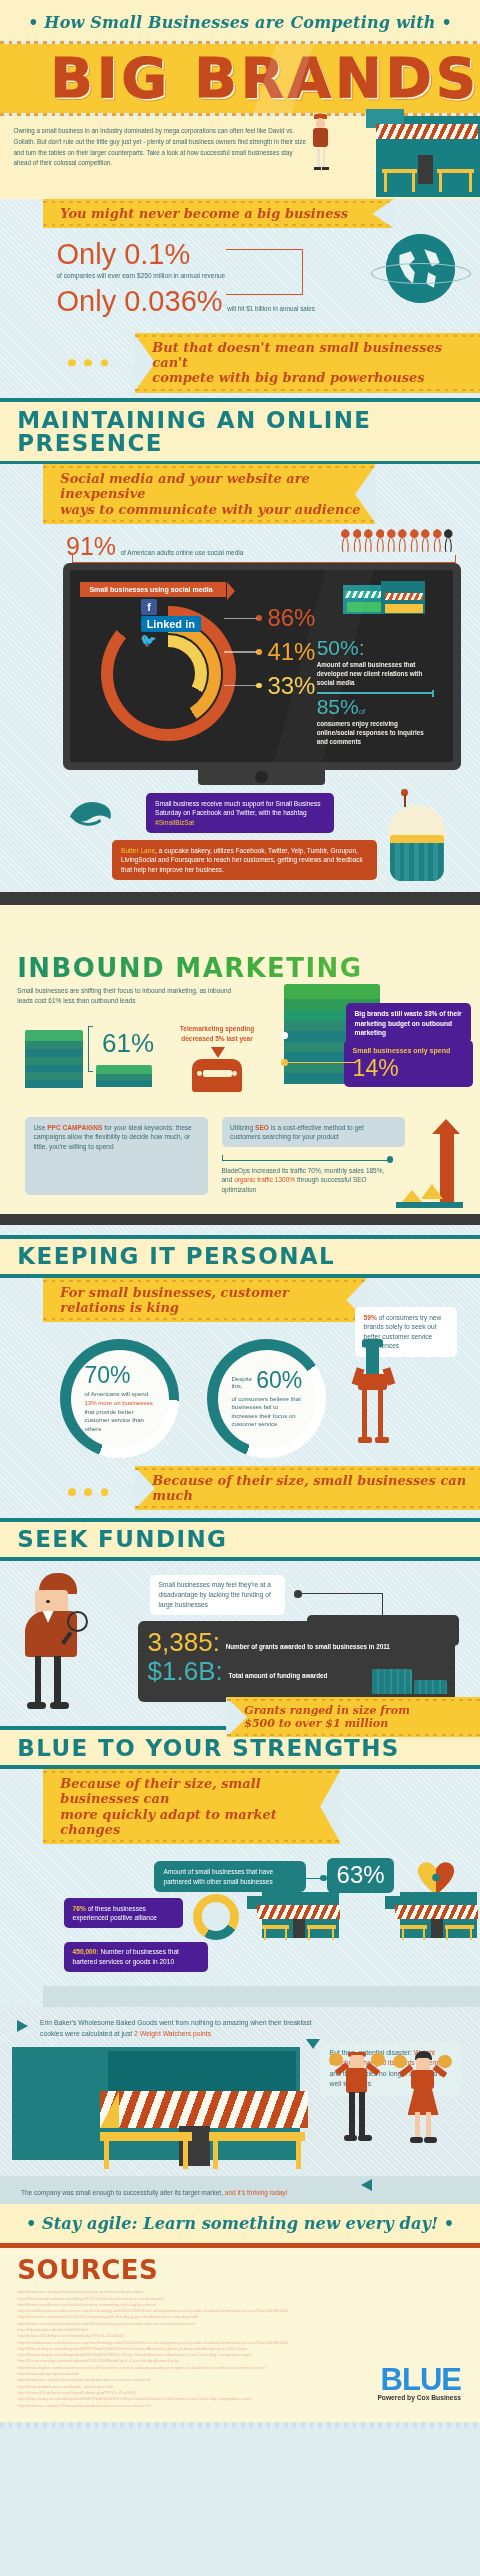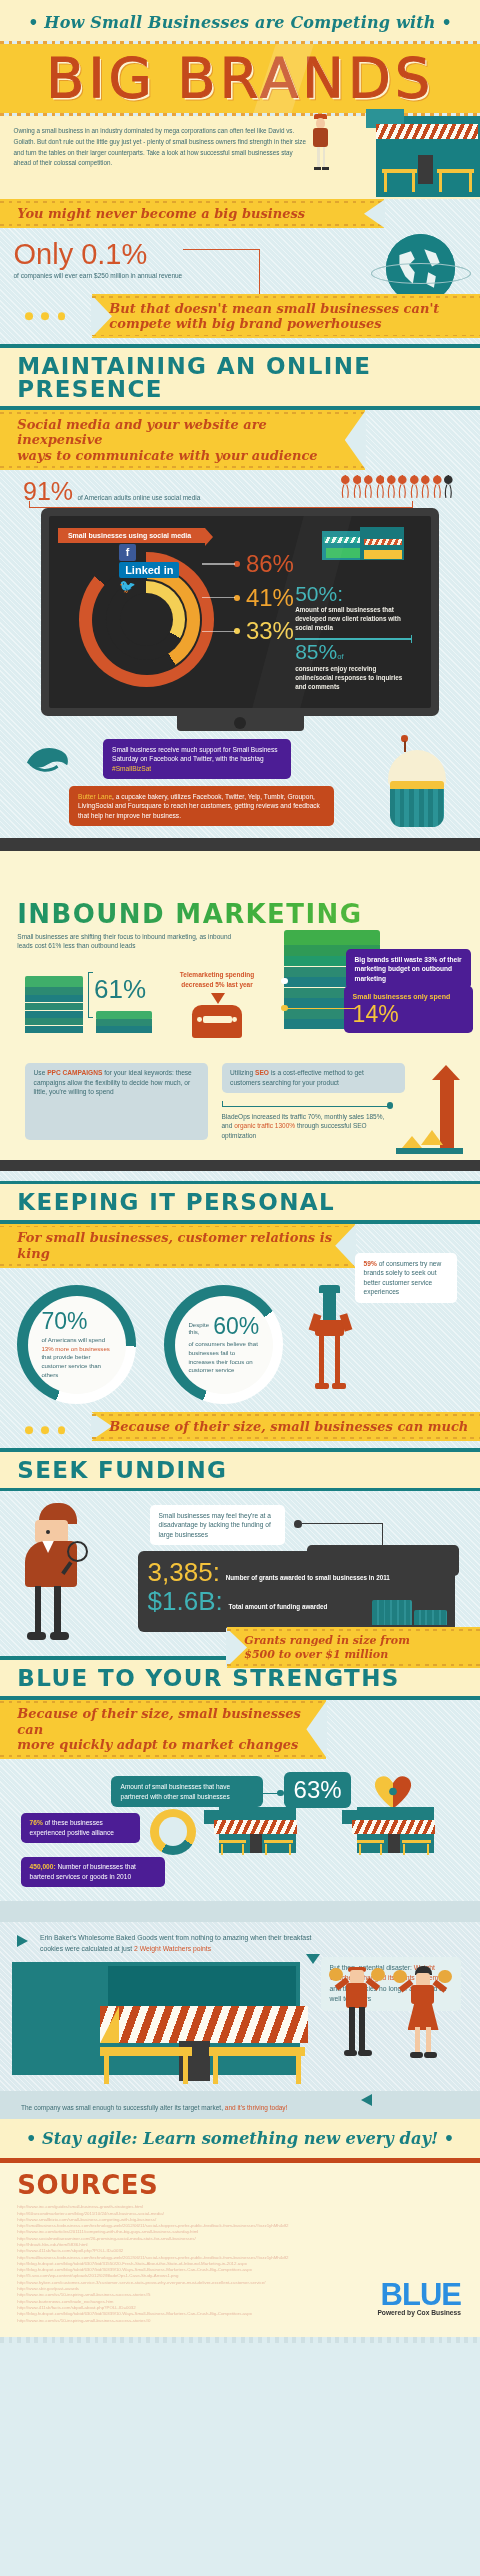--- a/index.html
+++ b/index.html
@@ -5,21 +5,21 @@
   * { box-sizing: border-box; margin:0; padding:0; }
   body {
     width: 480px;
     background: #ddedf0;
     font-family: "Liberation Sans", sans-serif;
     -webkit-font-smoothing: antialiased;
   }
   .page { width:480px; position:relative; overflow:hidden; }
 
   
-  .band { position:relative; width:100%; }
+  .band { position:relative; width:100%;padding-left:43px; }
   .pale    { background:#ddedf0; }
   .paleblue{ background:#dceaee; }
   .dark    { background:#3a3a3a; }
 
   .dots-top, .dots-bot { height:2.9px; width:100%;
     background-image: repeating-linear-gradient(to right,#e8a33d 0 3.8px, transparent 3.8px 8.6px);
   }
   .tealrule  { height:3.8px; background:#187f82; width:100%; }
   .orangerule{ height:4.8px; background:#c4491c; width:100%; }
 
@@ -46,27 +46,28 @@
     padding:5.8px 0 7.7px 0;
     position:relative;
     overflow:hidden;
   }
   .bigbrands::after{
     content:""; position:absolute; top:-19px; left:55%; width:38px; height:160%;
     background:rgba(255,255,255,.16); transform:skewX(-18deg);
   }
   .bigbrands .bb {
     font-family:"DejaVu Sans", sans-serif;
-    font-weight:normal;
+    font-weight:bold;
     font-size:56px;
     line-height:1;
     color:#c4491c;
     letter-spacing:3.8px;
     -webkit-text-stroke:1px #c4491c;
     text-shadow: 1.9px 1.9px 0 #fdf3d0, 2.9px 2.9px 0 rgba(196,73,28,.35);
+    text-align: right;
   }
 
   .intro {
     background:#fcf2c6;
     padding:9.6px 13.5px 11.5px 13.5px;
     position:relative;
     min-height:83px;
   }
   .intro p {
     font-size:6.3px; line-height:10.8px; color:#3b6b72; max-width:298px;
@@ -211,21 +212,21 @@
   .co-white{ background:#fff; color:#3b6b72; }
   .co-dark{ background:#3a3a3a; color:#fff; }
   .co-paleteal{ background:#e3f0f0; color:#3b6b72; }
   .hi-y{ color:#f5c33b; }
   .hi-o{ color:#d2552a; }
 
   
   .inbound{ background:#fbf5d2; position:relative; padding:0 0 9.6px; }
   .inb-sub{ font-size:6.5px; color:#3b6b72; line-height:9.6px; padding:2.9px 0 0 17.3px; }
 
-  .pct61{ font-size:26px;color:#1f7e80;font-weight:300;}
+  .pct61{ font-size:26px;color:#1f7e80;font-weight:300;margin-left:8px;}
 
   
   .circ { position:relative; width:119px;height:119px; }
   .circ .ring{ position:absolute; inset:0; border-radius:50%;
     background:conic-gradient(from 200deg,#1f7e80 var(--p),#ffffff var(--p));}
   .circ .hole{ position:absolute; inset:10.6px; border-radius:50%; background:#fbfbf8;}
   .circ .inner{ position:absolute; inset:10.6px; border-radius:50%; display:flex;
      flex-direction:column; justify-content:center; padding:0 13.5px;}
   .circ .big{ font-size:23px; color:#1f7e80; font-weight:300; line-height:1;}
   .circ .txt{ font-size:6.1px; color:#3b6b72; line-height:8.6px; margin-top:2.9px;}
@@ -316,20 +317,24 @@
         <svg width="69" height="69" viewBox="0 0 72 72" style="position:absolute;inset:0;">
           <circle cx="36" cy="36" r="36" fill="#187f82"></circle>
           <path d="M14 22 L26 18 L30 26 L24 32 L30 40 L28 52 L20 44 L14 32 Z" fill="#e9f3f2"></path>
           <path d="M40 16 L52 20 L56 30 L48 34 L44 26 Z" fill="#e9f3f2"></path>
           <path d="M44 40 L52 44 L50 56 L42 52 Z" fill="#e9f3f2"></path>
         </svg>
         <div class="ring"></div>
       </div>
       <div class="big">Only 0.1%</div>
       <div class="sub">of companies will ever earn $250 million in annual revenue</div>
+      <div class="row" style="align-items:flex-end;gap:4.8px;margin-top:5.8px;">
+        <div class="big2">Only 0.036%</div>
+        <div class="inline" style="padding-bottom:5.8px;">will hit $1 billion in annual sales</div>
+      </div>
       <div class="connector" style="left:183px;top:21px;width:77px;height:46px;border-top:1px solid #d2552a;border-right:1px solid #d2552a;border-bottom:1px solid #d2552a;"></div>
     </div>
 
     <div style="position:relative;">
       <div class="threedots">
           <i></i>
           <i></i>
           <i></i>
         </div>
       <div class="ribbon leftnotch" style="margin-left:92px;">

